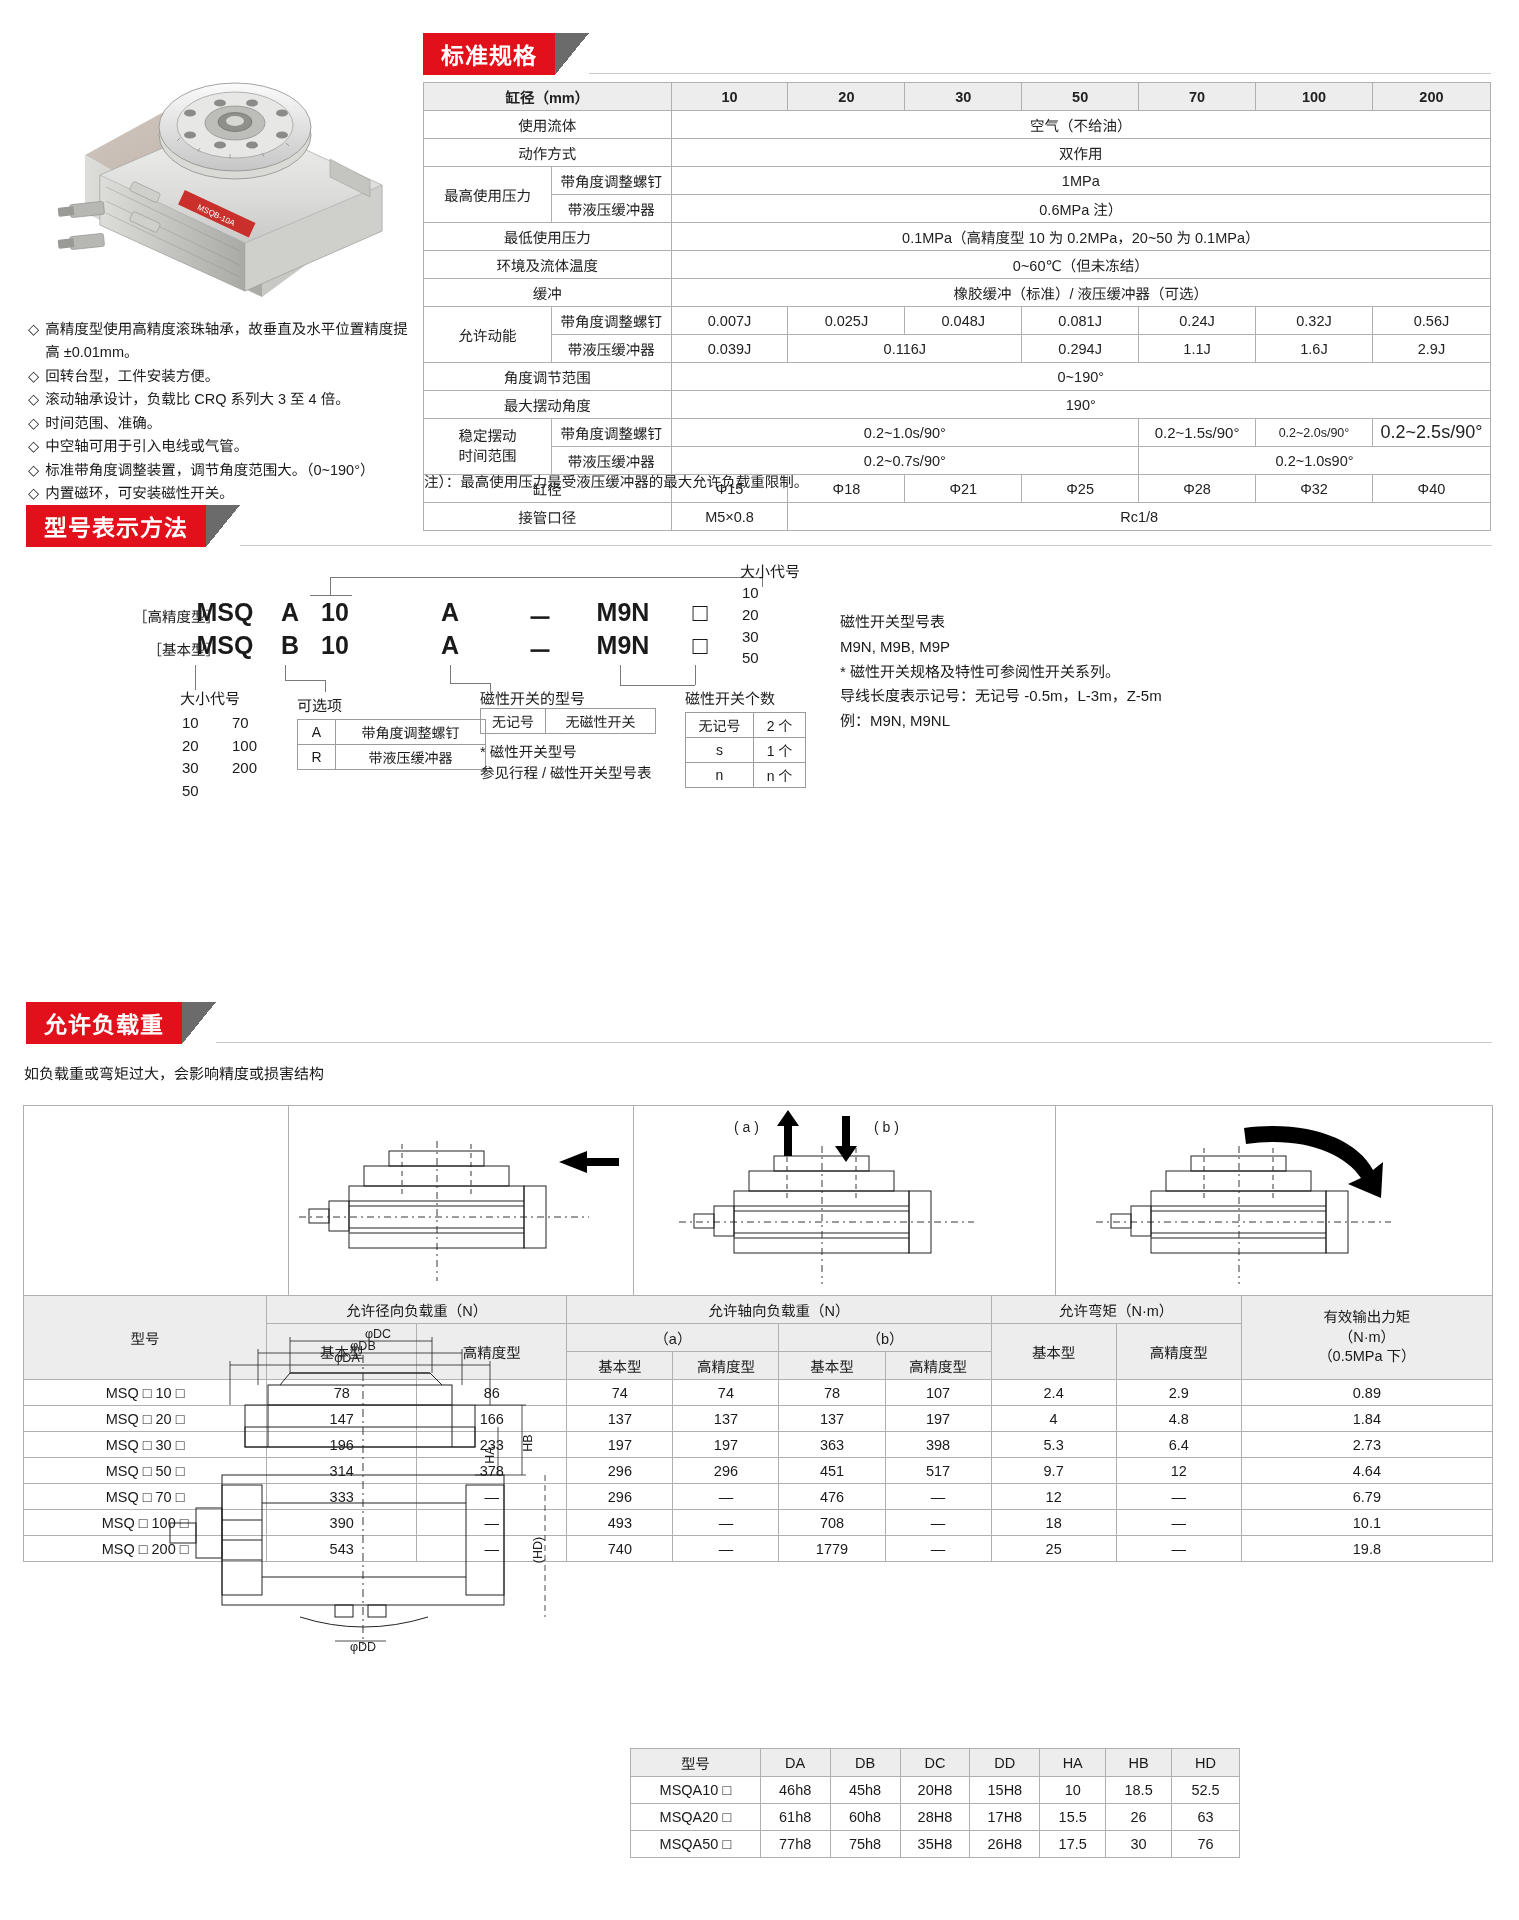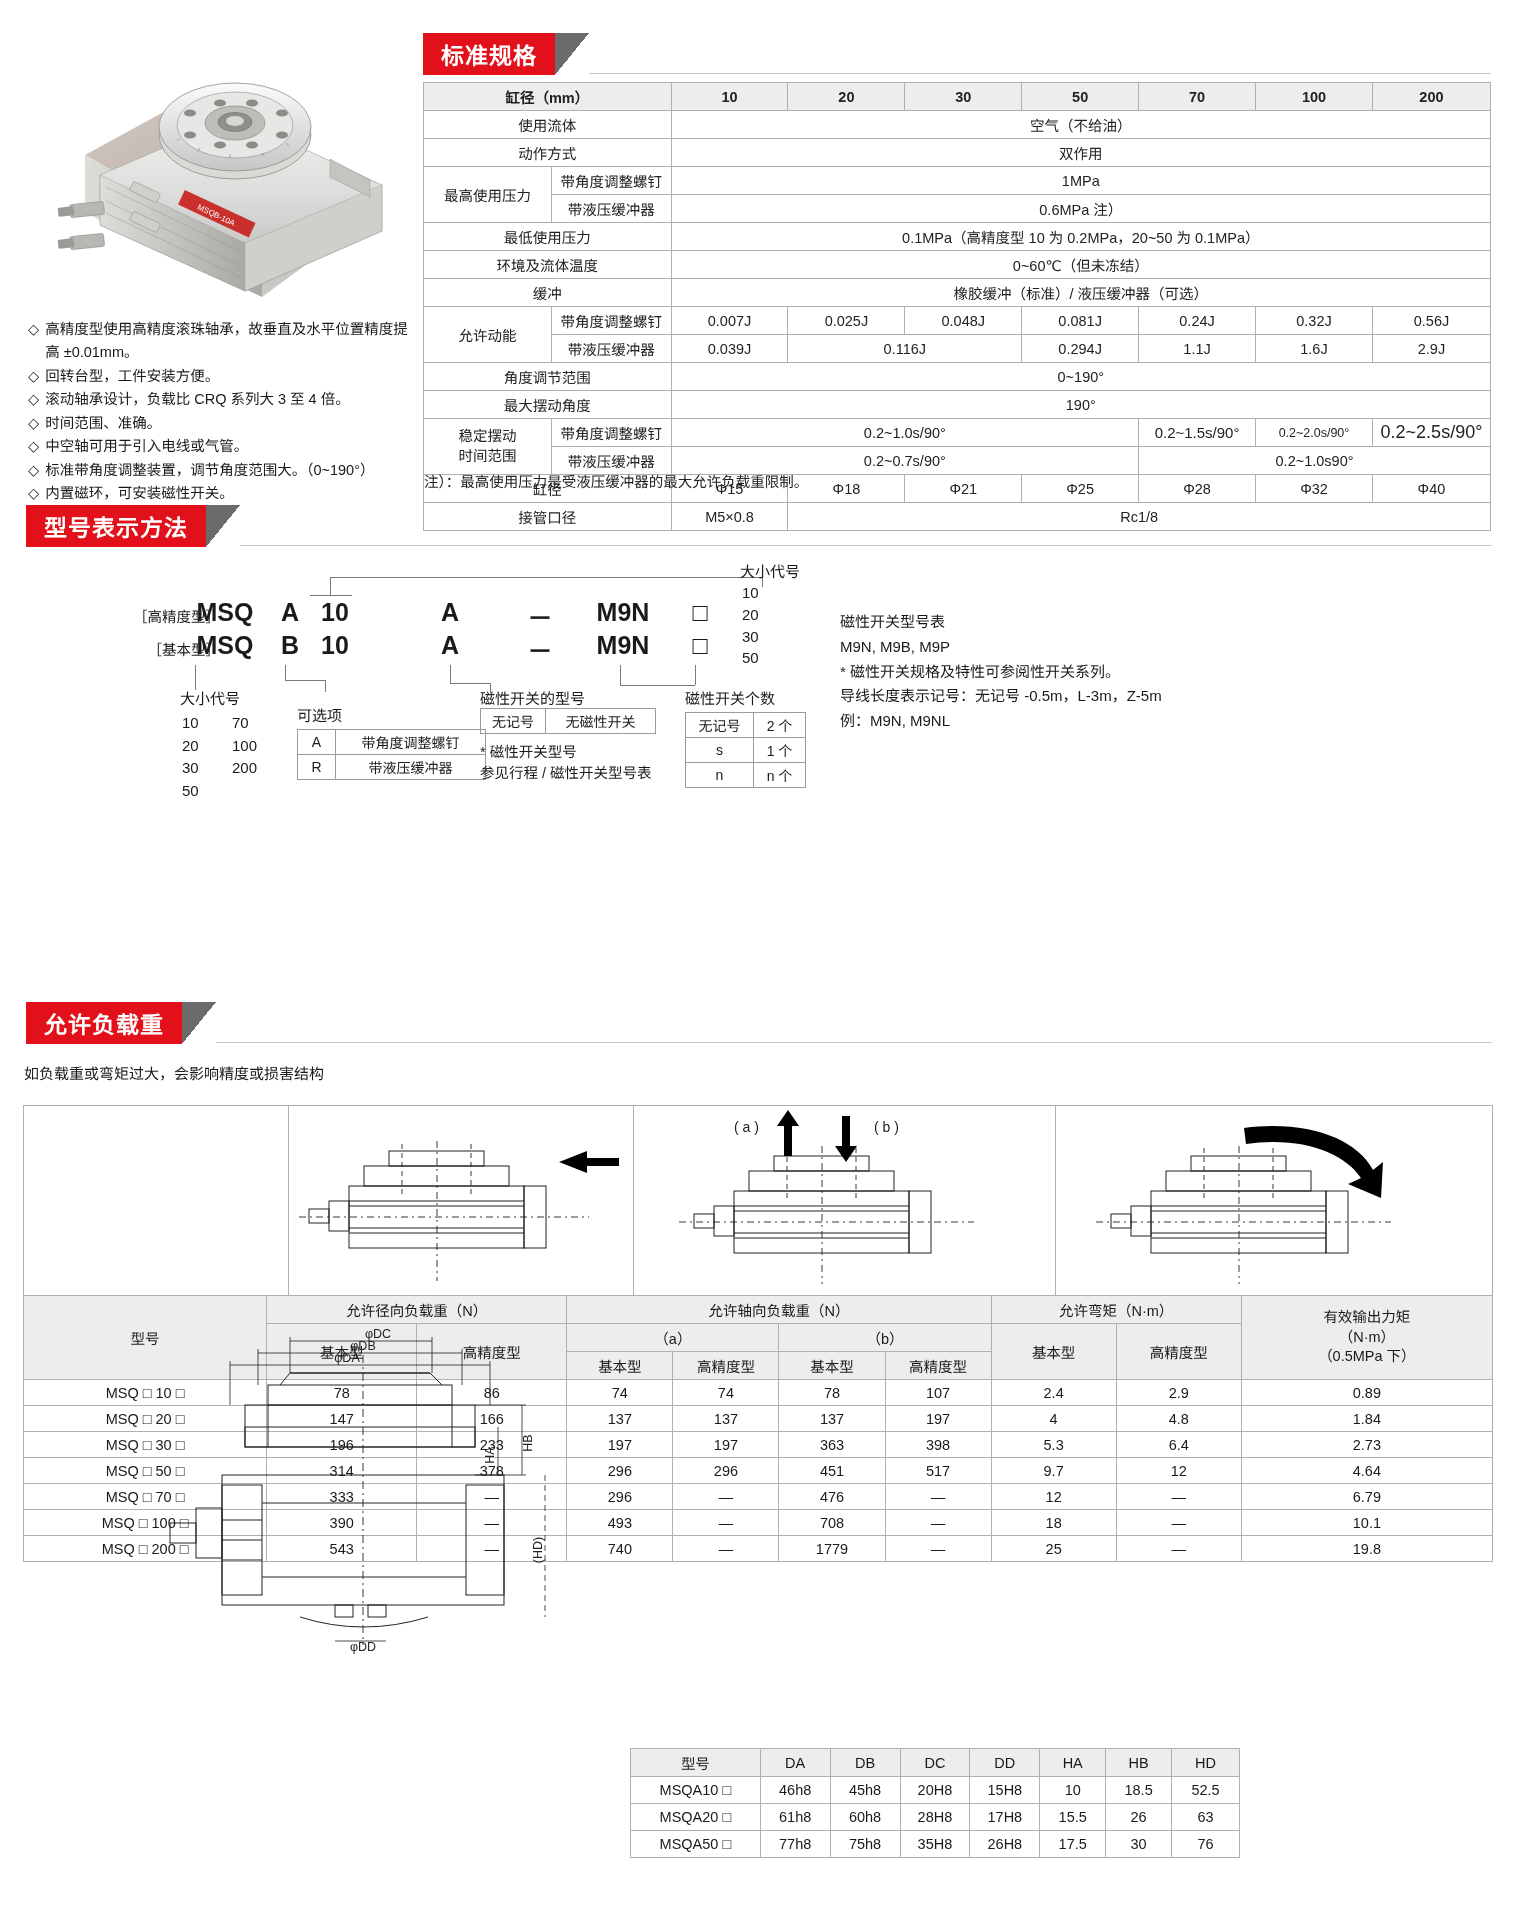--- a/index.html
+++ b/index.html
@@ -366,21 +366,21 @@
     <div>20</div>
     <div>30</div>
     <div>50</div>
   </div>
   <div style="position:absolute; left:202px; top:152px; font-size:15px; line-height:1.5;">
     <div>70</div>
     <div>100</div>
     <div>200</div>
   </div>
 
-  <div class="opt" style="left:260px; top:144px;padding-left:7px;">
+  <div class="opt" style="left:260px; top:134px;padding-left:7px;">
     <div style="margin-bottom:4px; font-size:15px;">可选项</div>
     <table>
       <tbody>
           <tr>
         <td style="width:38px">A</td>
         <td style="width:150px">带角度调整螺钉</td>
       </tr>
       <tr>
         <td>R</td>
         <td>带液压缓冲器</td>

